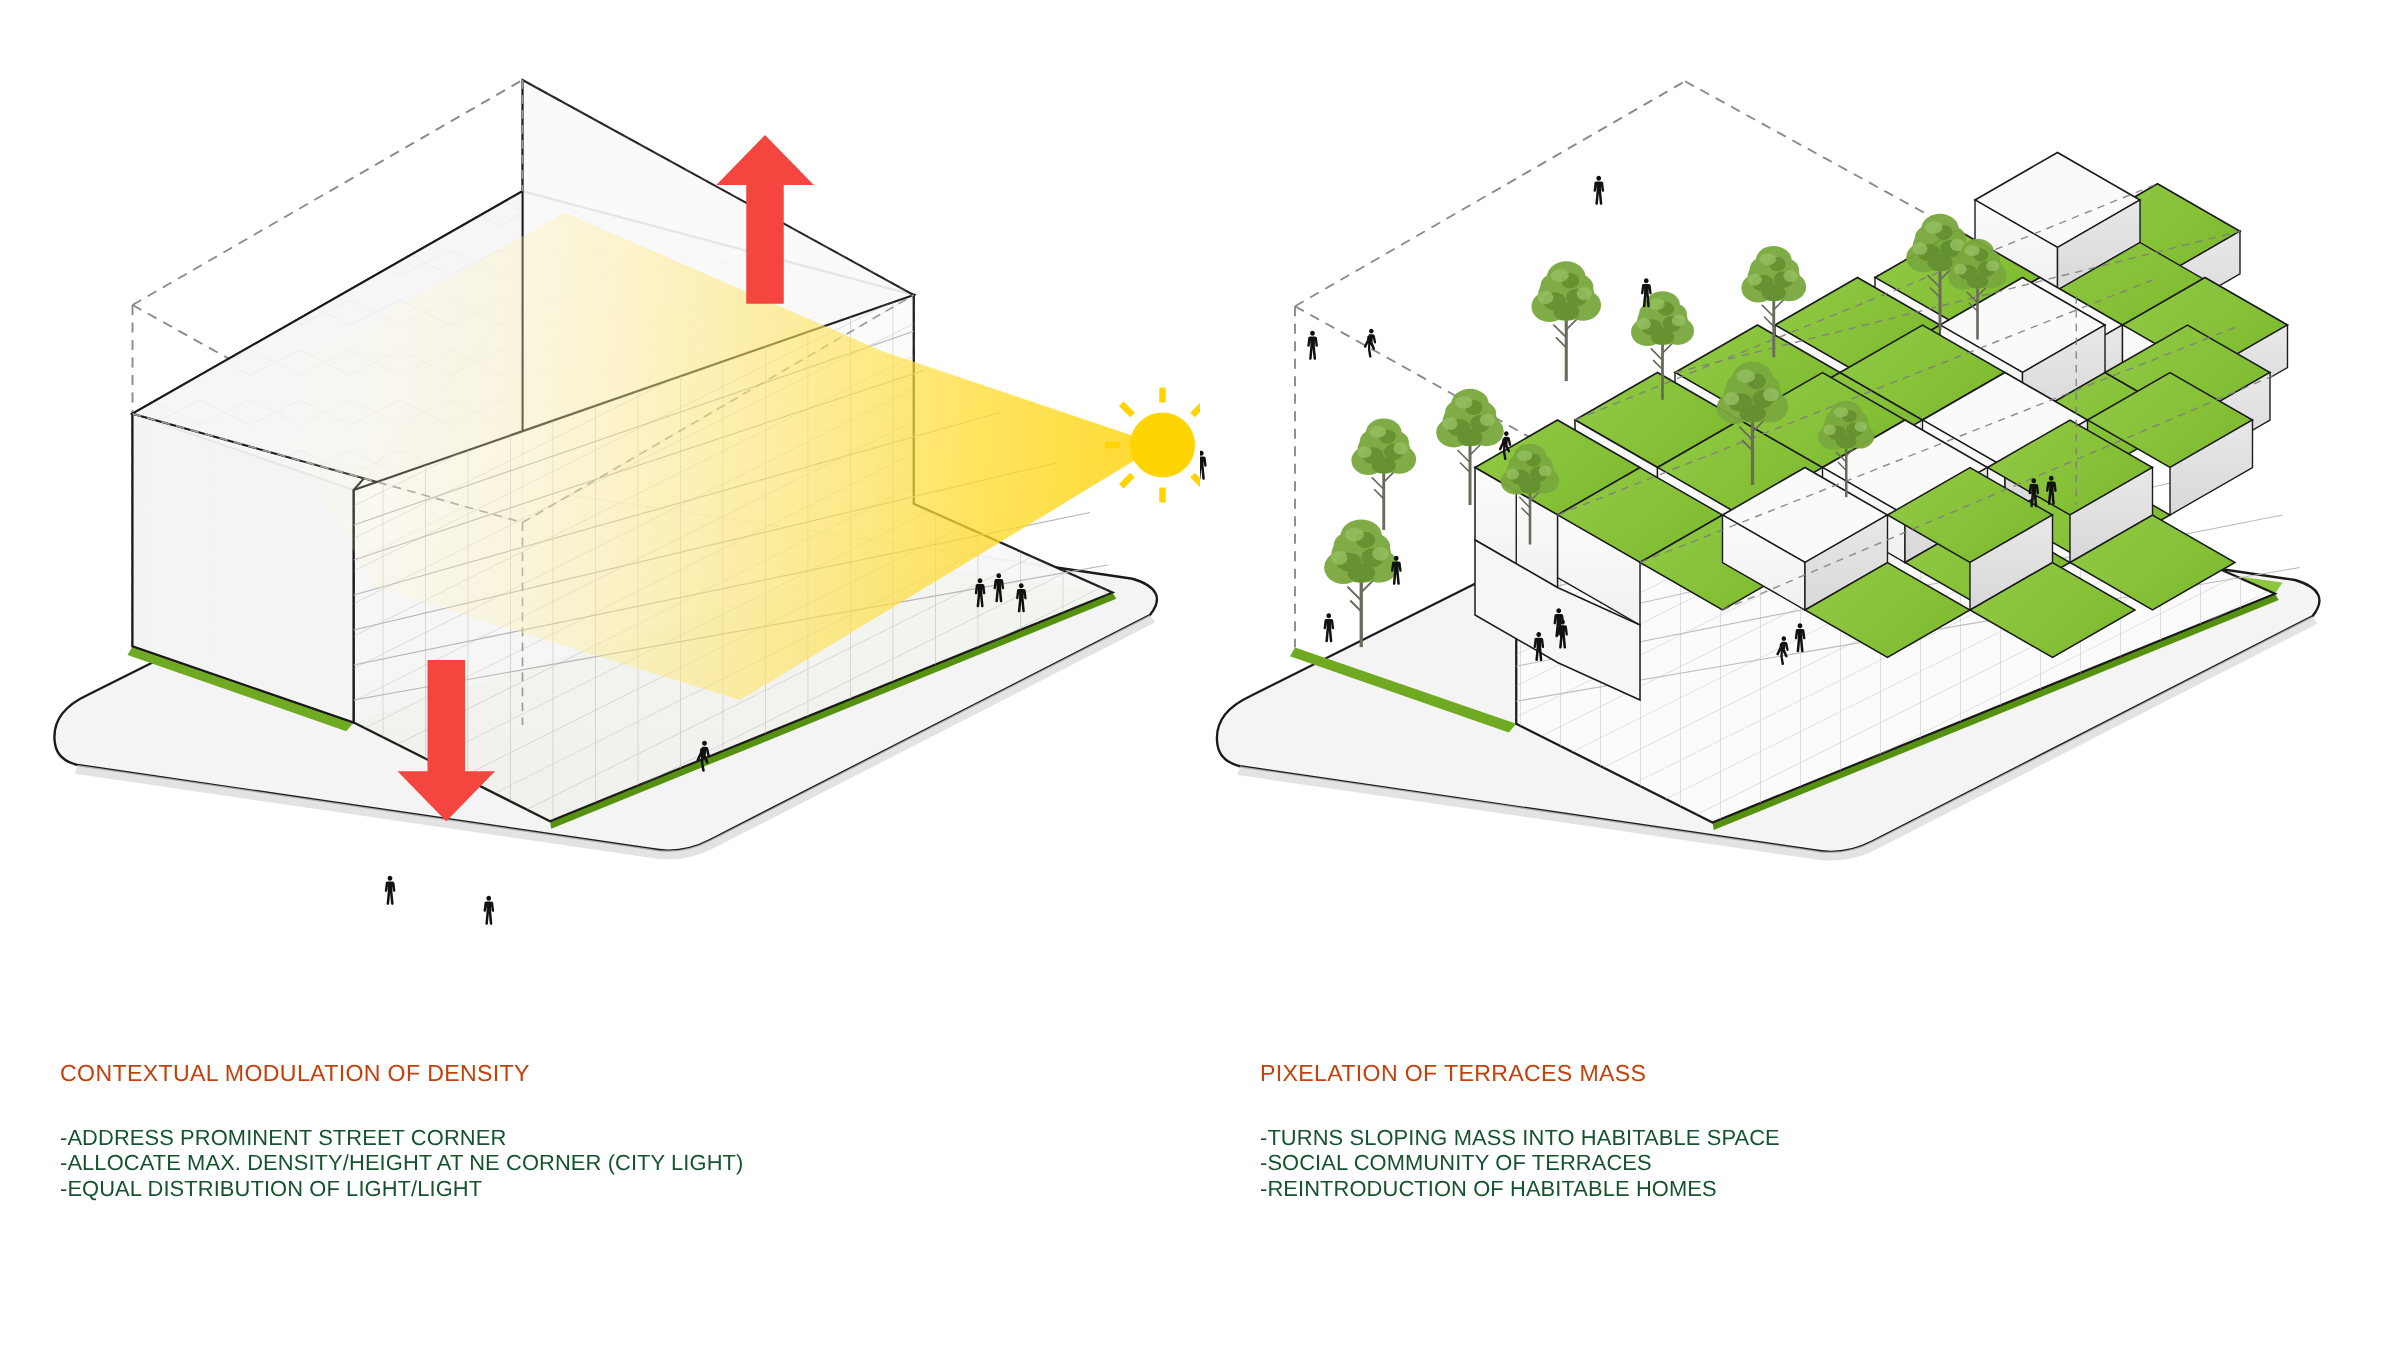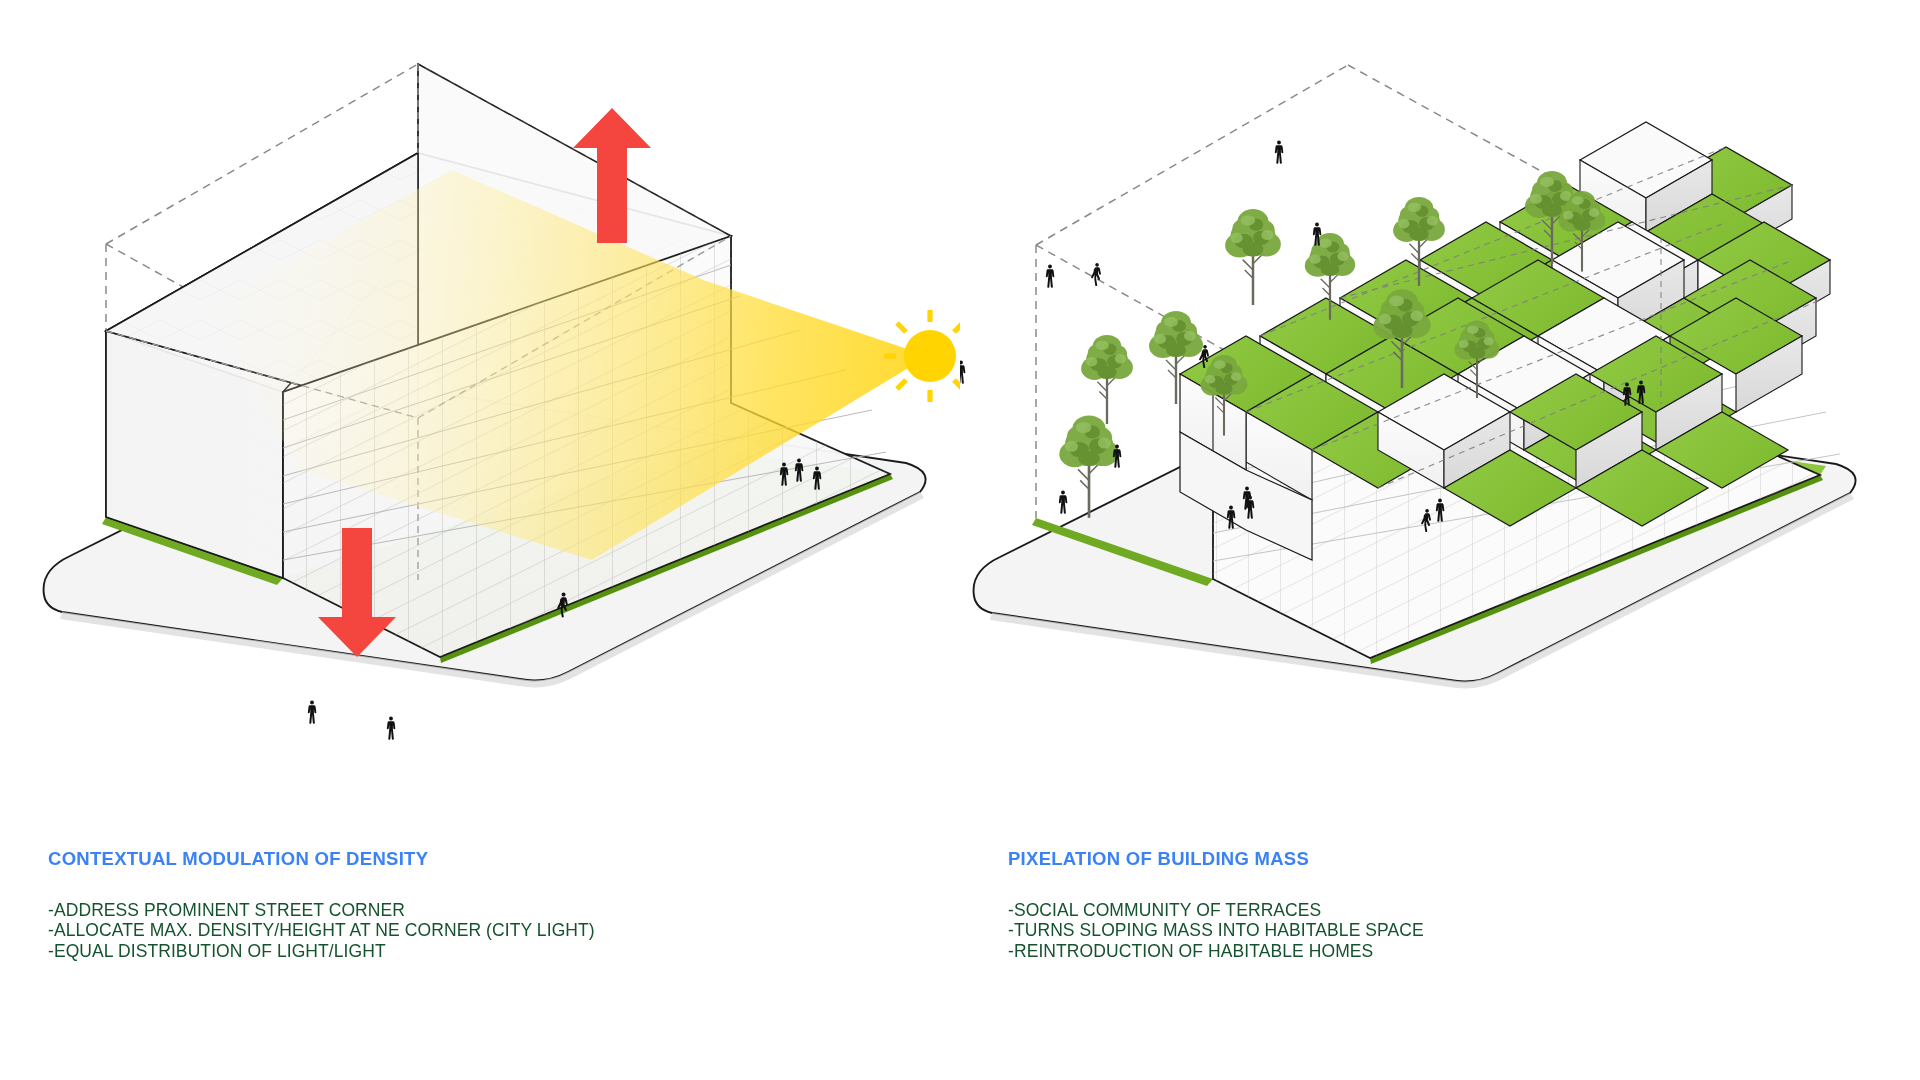--- a/index.html
+++ b/index.html
@@ -41,23 +41,23 @@
     position: absolute;
     left: 48px;
     top: 848px;
     width: 620px;
   }
   #panel-right .caption { left: 48px; }
 
   .caption-title {
     font-family: "Liberation Sans", sans-serif;
     font-size: 18.5px;
-    font-weight: bold;
+    font-weight: normal;
     letter-spacing: 0.015em;
-    color: #3b82f6;
+    color: #c2410c;
     margin: 0 0 30px 0;
     white-space: nowrap;
   }
   .caption-list {
     list-style: none;
     margin: 0;
     padding: 0;
   }
   .caption-list li {
     font-family: "Liberation Sans", sans-serif;
@@ -483,22 +483,22 @@
         <use href="#figL" x="266" y="505" width="10" height="26"></use>
         <use href="#figWalk" x="460" y="508" width="13" height="25"></use>
         <use href="#figL" x="282" y="486" width="10" height="26"></use>
         <use href="#figL" x="475" y="498" width="10" height="26"></use>
         <use href="#figL" x="662" y="382" width="10" height="26"></use>
         <use href="#figL" x="676" y="380" width="10" height="26"></use>
       </g>
     </svg>
 
     <div class="caption">
-      <h2 class="caption-title">PIXELATION OF BUILDING MASS</h2>
+      <h2 class="caption-title">PIXELATION OF TERRACES MASS</h2>
       <ul class="caption-list">
+        <li>-TURNS SLOPING MASS INTO HABITABLE SPACE</li>
         <li>-SOCIAL COMMUNITY OF TERRACES</li>
-        <li>-TURNS SLOPING MASS INTO HABITABLE SPACE</li>
         <li>-REINTRODUCTION OF HABITABLE HOMES</li>
       </ul>
     </div>
   </div>
 
 </div>
 
 </body></html>

